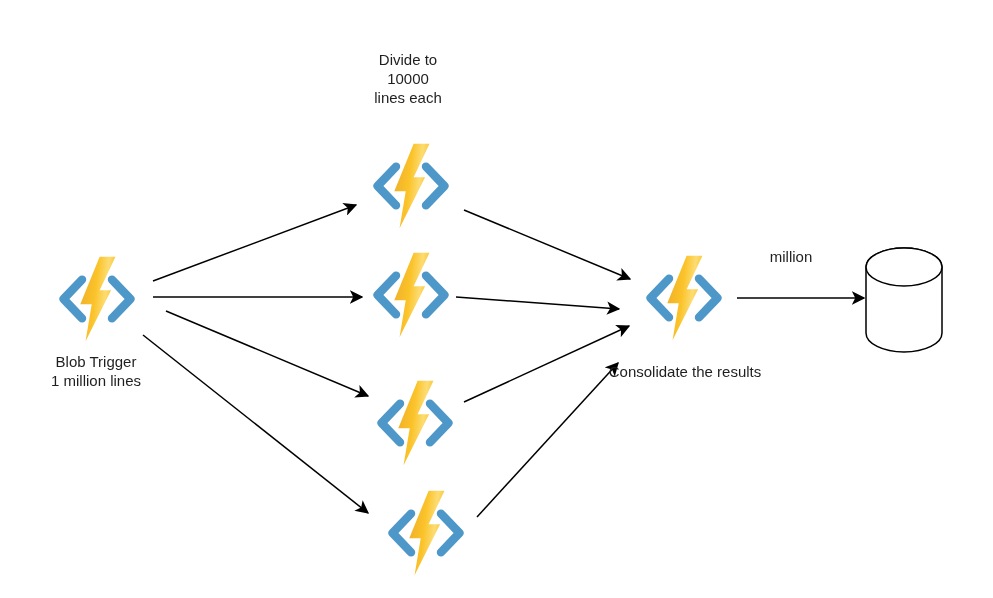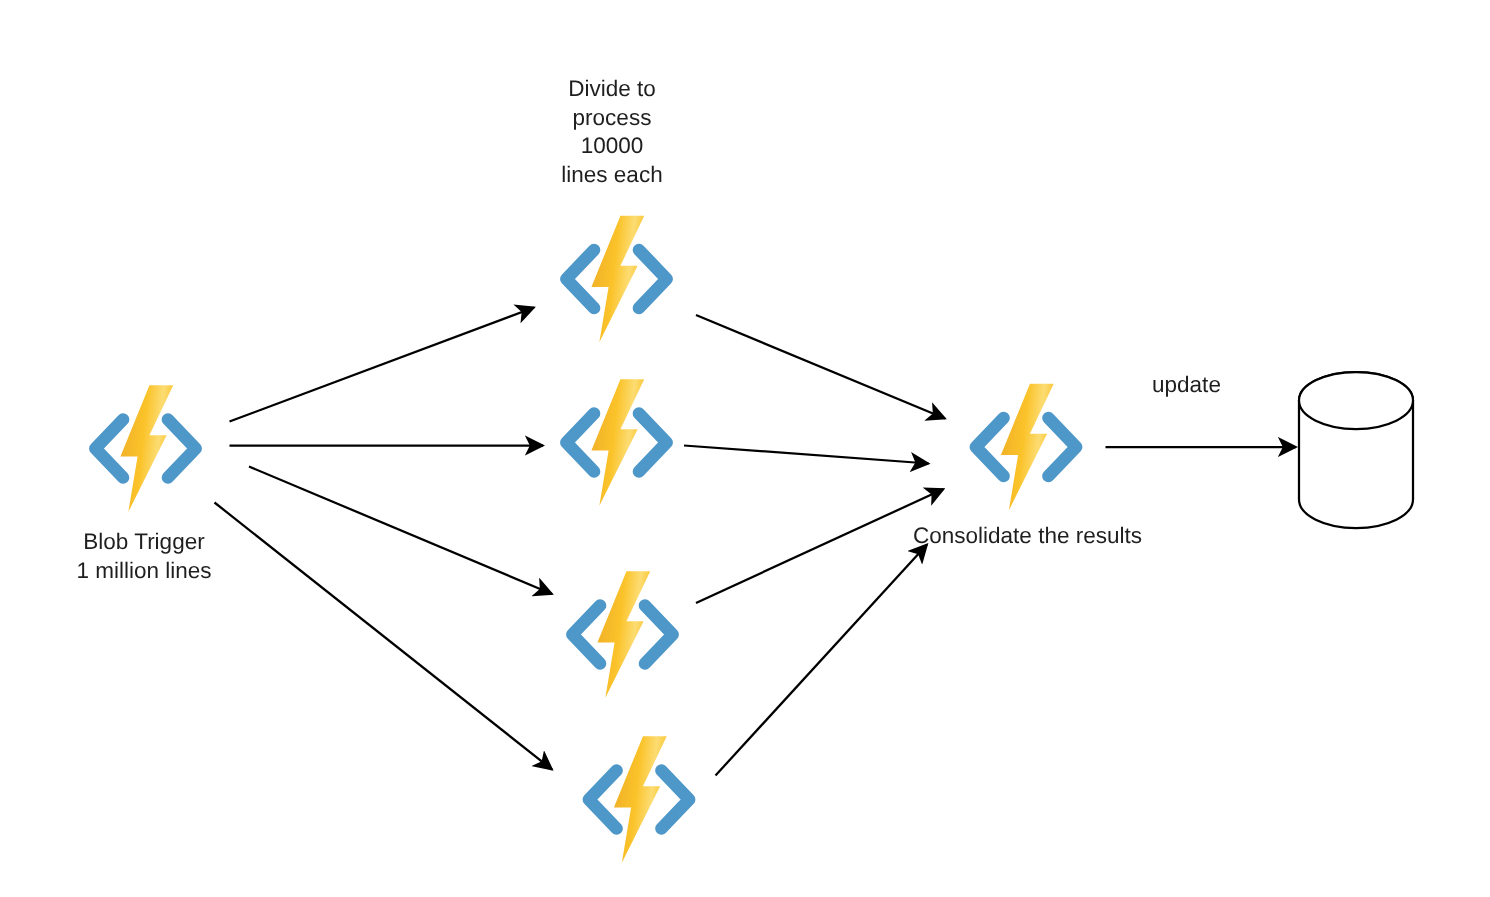--- a/index.html
+++ b/index.html
@@ -73,29 +73,28 @@
     <use href="#azfn" x="640" y="254" width="88" height="88"></use>
 
     <g fill="#ffffff" style="stroke:var(--arrow)" stroke-width="1.5">
       <path d="M 866 267 A 38 19 0 0 1 942 267 L 942 333 A 38 19 0 0 1 866 333 Z"></path>
       <ellipse cx="904" cy="267" rx="38" ry="19"></ellipse>
     </g>
   </svg>
 
   <div class="lbl" style="left:318px;top:50px;width:180px;">
     <div>Divide to</div>
-    <div>process</div>
     <div>10000</div>
     <div>lines each</div>
   </div>
 
   <div class="lbl" style="left:6px;top:352px;width:180px;">
     <div>Blob Trigger</div>
     <div>1 million lines</div>
   </div>
 
-  <div class="lbl" style="left:575px;top:348px;width:220px;">Consolidate the results</div>
+  <div class="lbl" style="left:575px;top:362px;width:220px;">Consolidate the results</div>
 
   <div class="lbl" style="left:711px;top:247px;width:160px;">
-    <div>update</div>
+    <div>million</div>
   </div>
 
 </div>
 
 </body></html>

